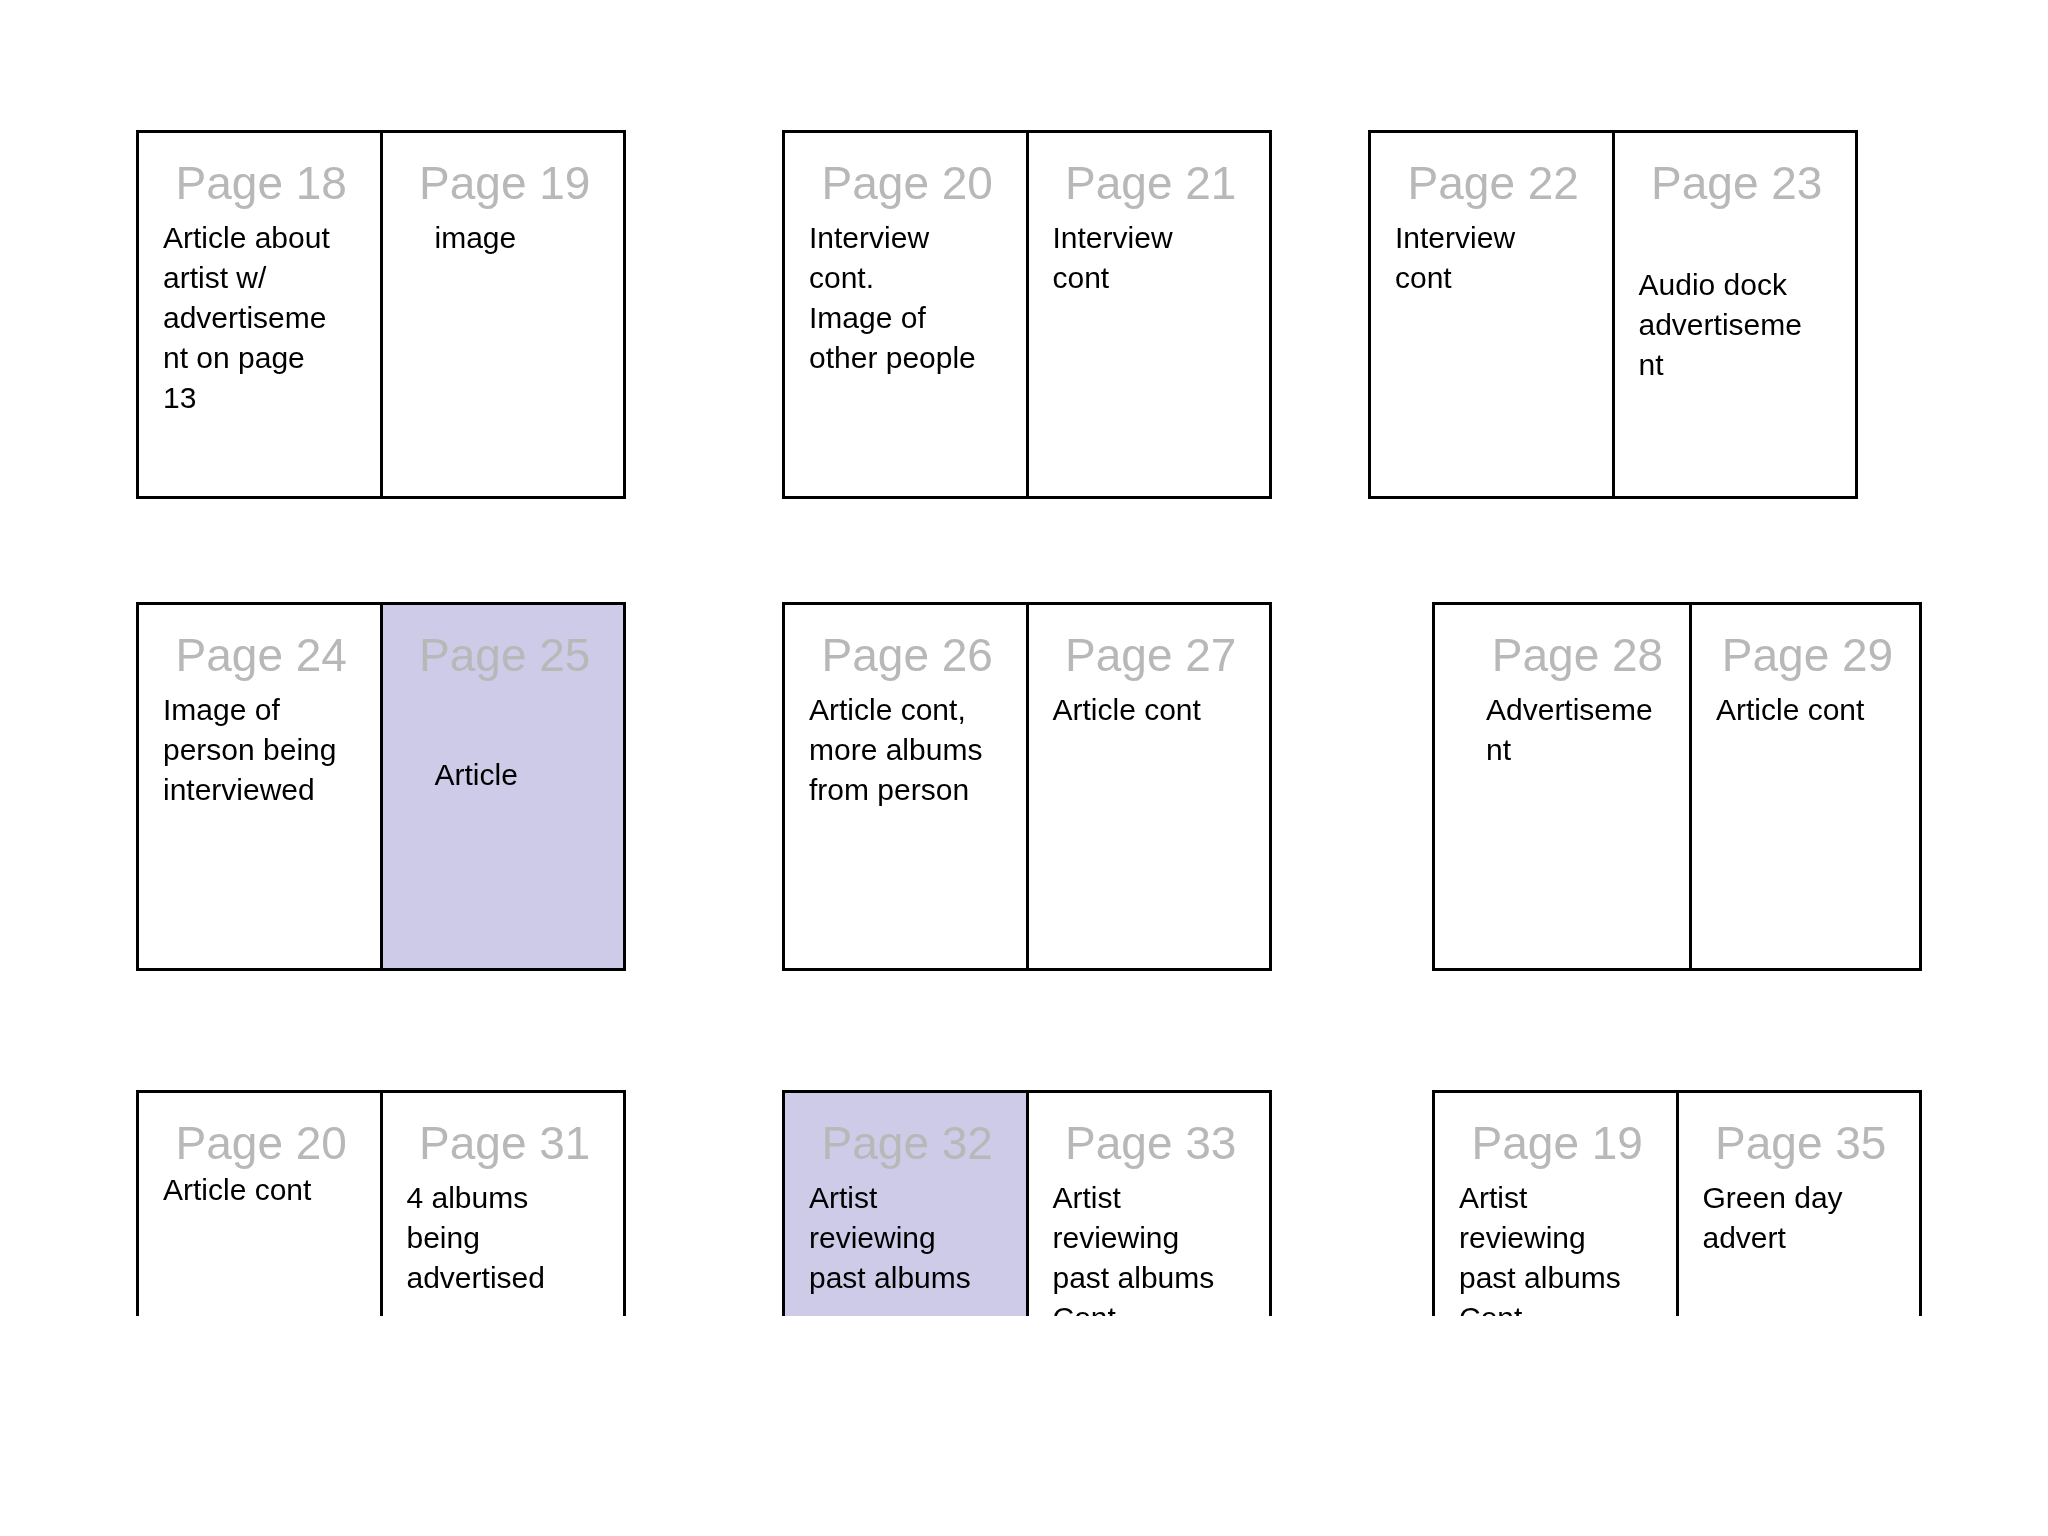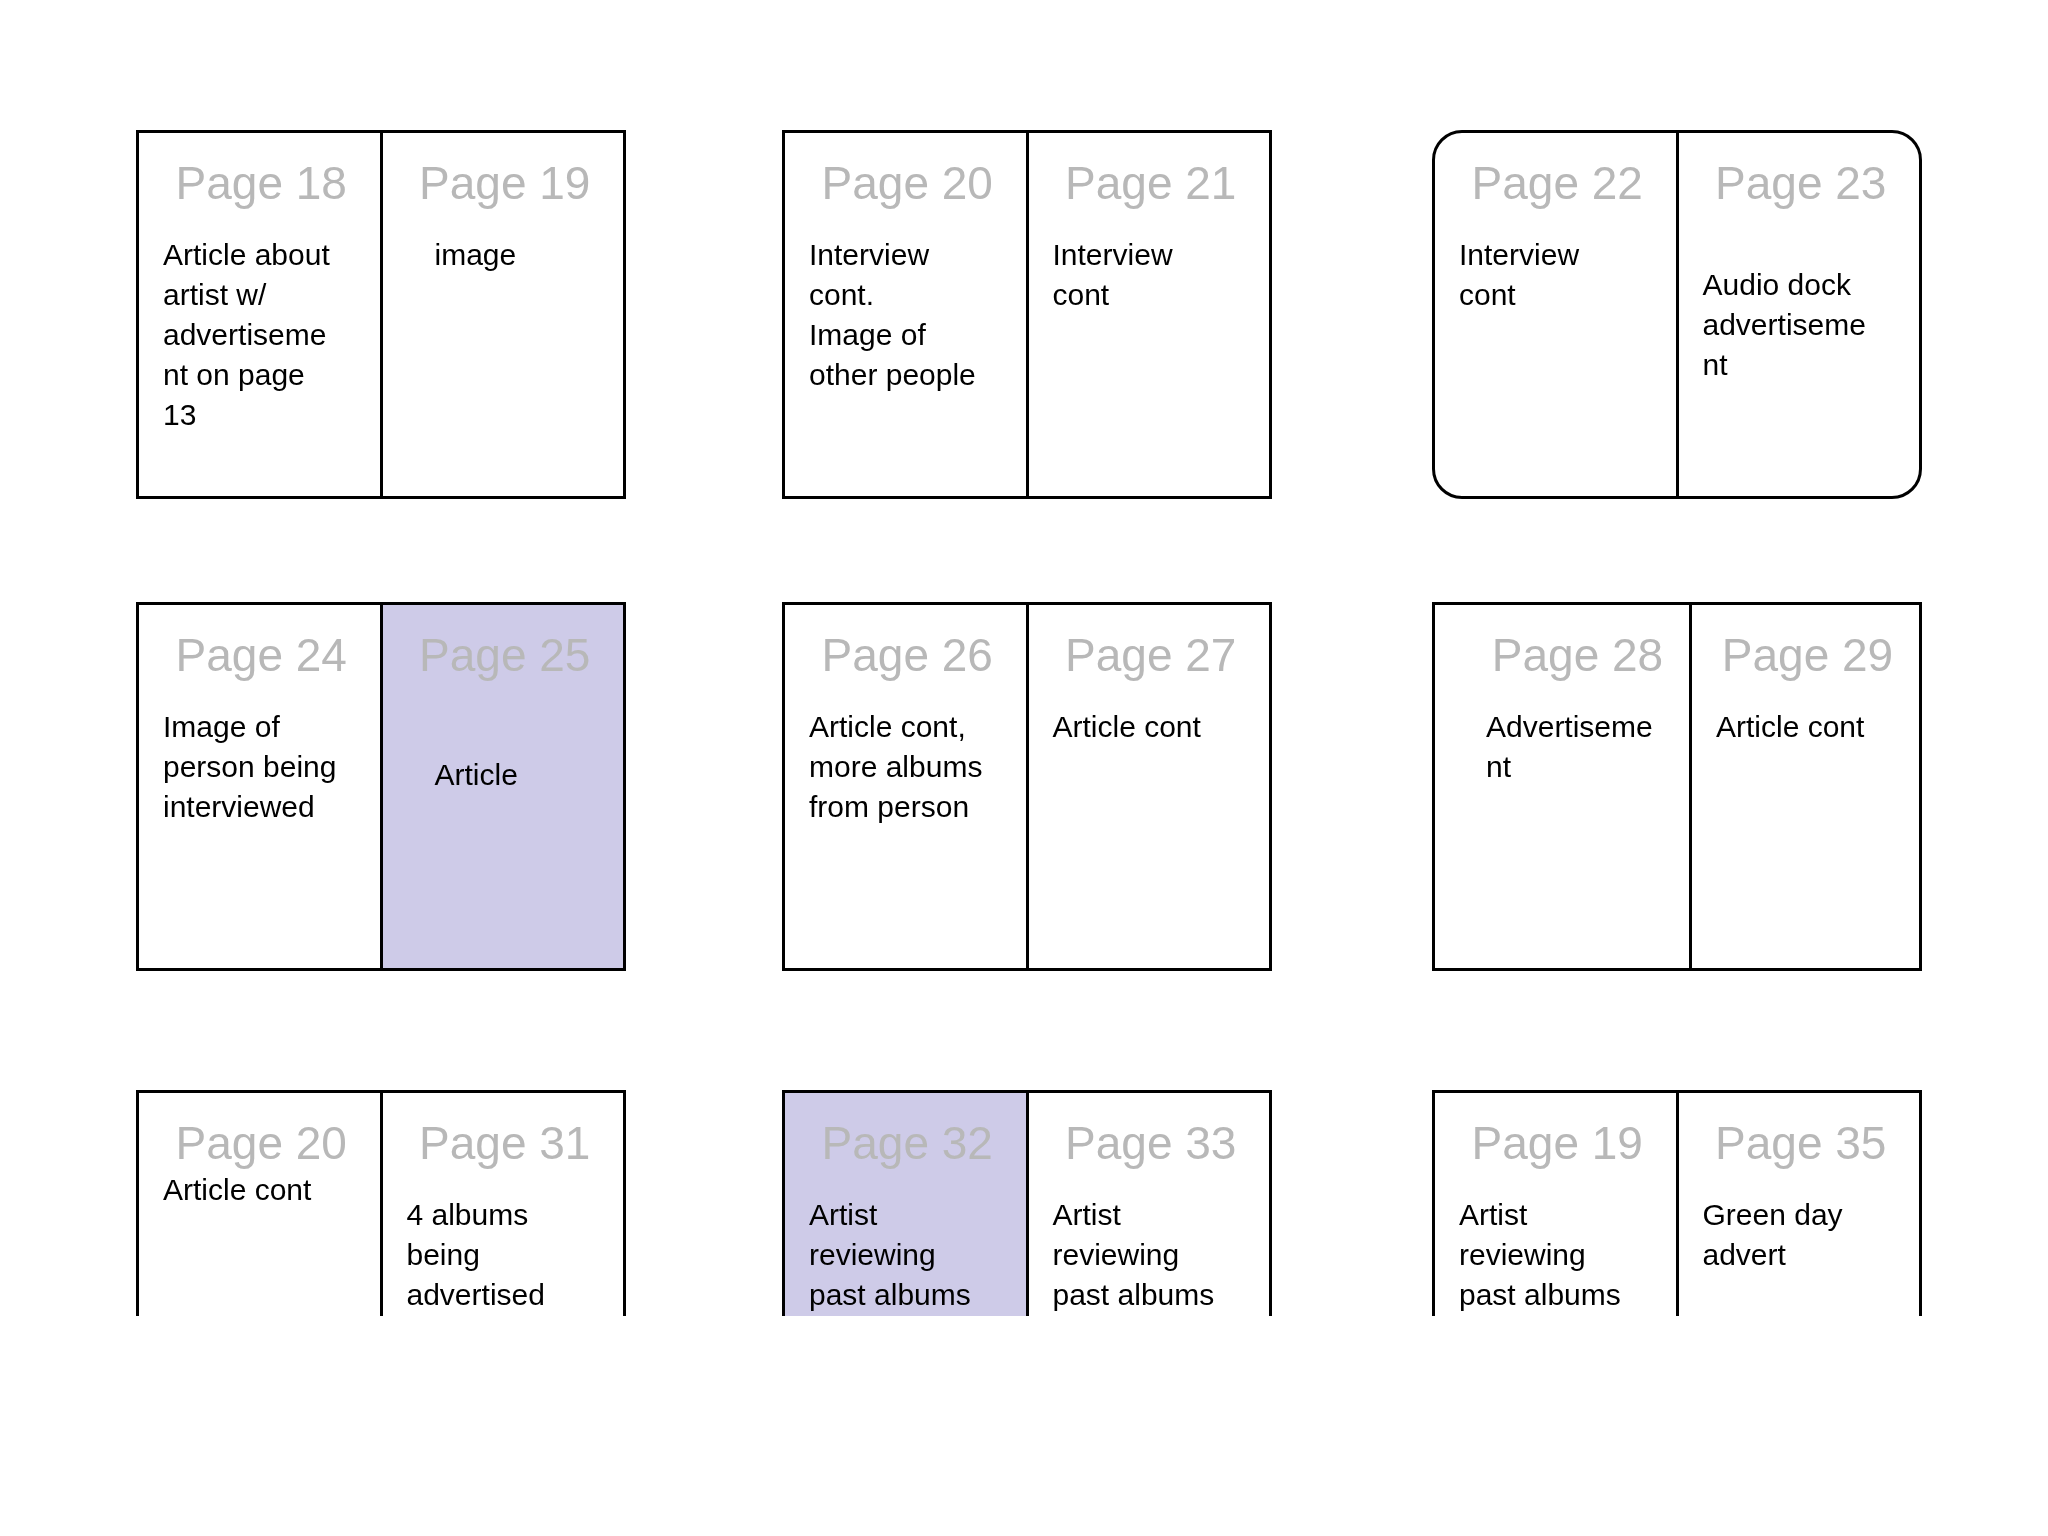--- a/index.html
+++ b/index.html
@@ -20,21 +20,21 @@
     width: 490px;
     height: 369px;
     border: 3px solid var(--border, #000000);
     box-sizing: border-box;
     display: flex;
     background: #ffffff;
   }
   
   .pos-r0c0 { left: 136px; top: 130px; }
   .pos-r0c1 { left: 782px; top: 130px; }
-  .pos-r0c2 { left: 1432px; top: 130px; border-radius: 30px; }
+  .pos-r0c2 { left: 1368px; top: 130px; }
   .pos-r1c0 { left: 136px; top: 602px; }
   .pos-r1c1 { left: 782px; top: 602px; }
   .pos-r1c2 { left: 1432px; top: 602px; padding-left: 27px; }
   .pos-r2c0 { left: 136px; top: 1090px; }
   .pos-r2c1 { left: 782px; top: 1090px; }
   .pos-r2c2 { left: 1432px; top: 1090px; }
 
   .page {
     flex: 1 1 0;
     padding: 24px 18px 0 22px;
@@ -48,21 +48,21 @@
     background: var(--highlight, #cecbe8);
   }
   .page-number {
     font-size: 46px;
     line-height: 53px;
     color: var(--page_number, #b8b8b8);
     text-align: center;
     white-space: nowrap;
   }
   .page-desc {
-    margin-top: 25px;
+    margin-top: 8px;
     margin-left: 2px;
     width: 177px;
     font-size: 30px;
     line-height: 40px;
     color: var(--body_text, #000000);
     white-space: pre-line;
     overflow-wrap: break-word;
   }
   
   .page-desc.low    { margin-top: 55px; }

